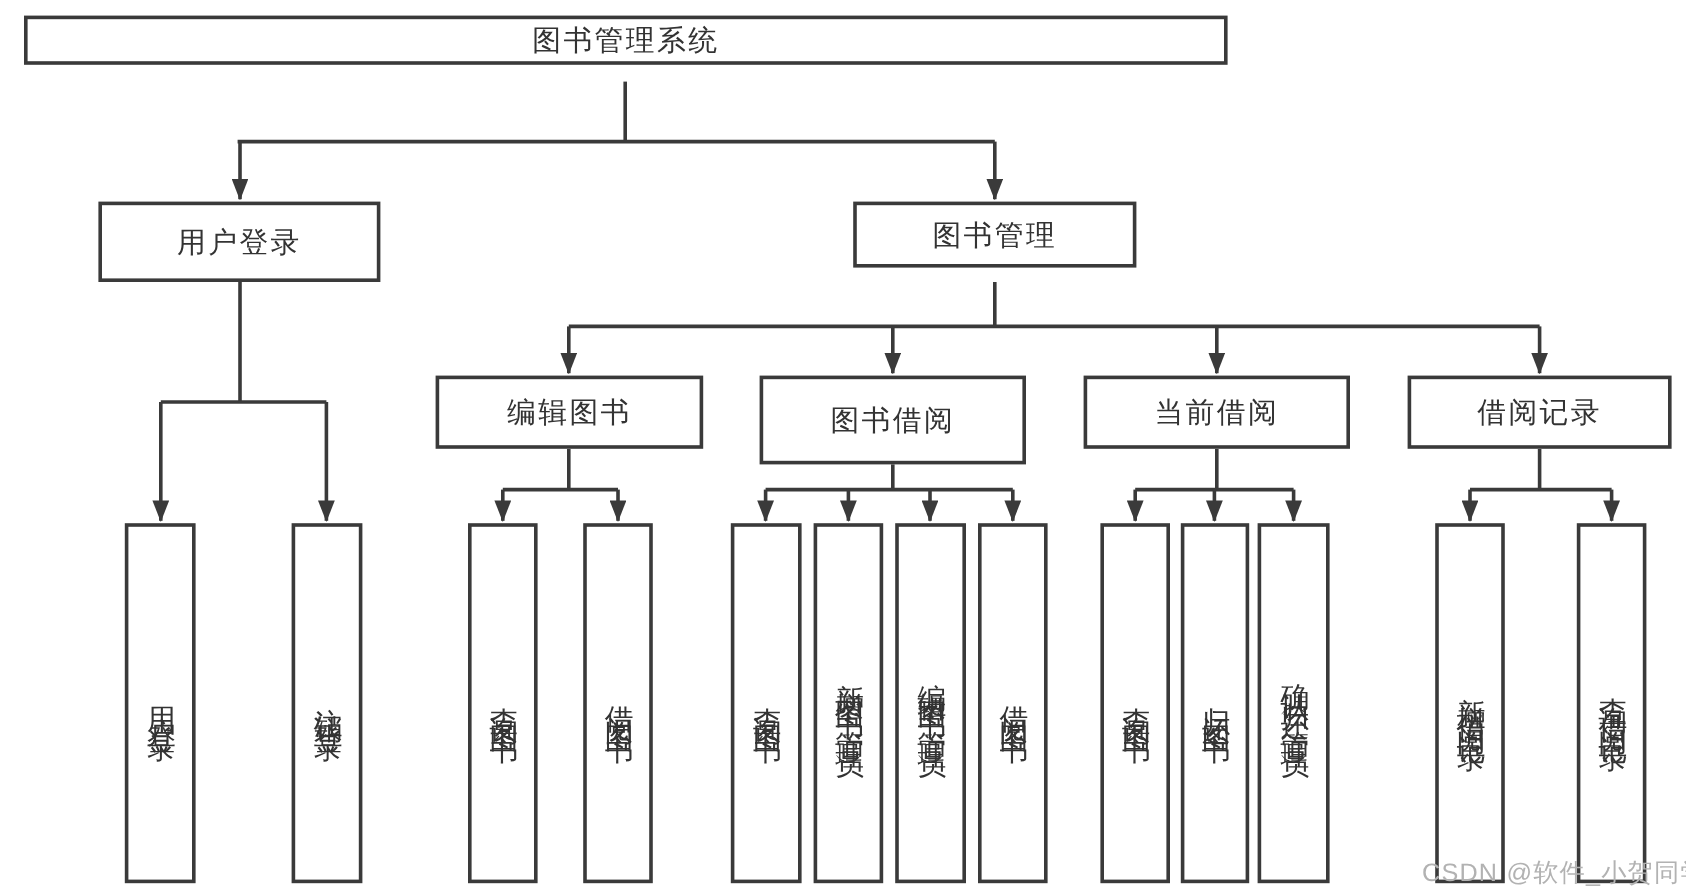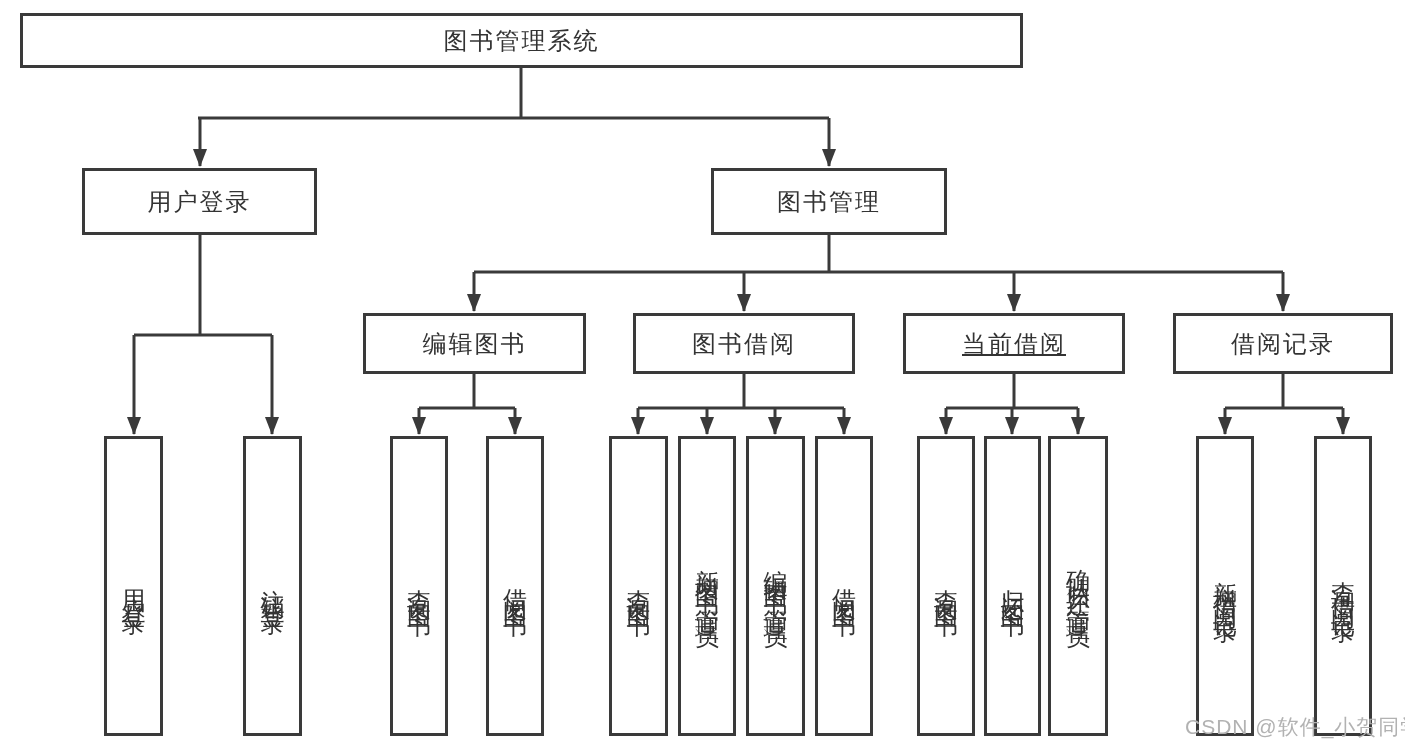--- a/index.html
+++ b/index.html
@@ -21,26 +21,26 @@
     display:flex;align-items:center;justify-content:center;
     color:var(--text,#333);
   }
   .hbox .lbl{font-size:24px;letter-spacing:2px;white-space:nowrap;}
   .vbox .lbl{
     writing-mode:vertical-rl;
     font-size:24px;letter-spacing:8px;line-height:1;
     white-space:nowrap;
   }
   
-  #n-root   {left:20px;  top:13px;  width:1003px; height:55px;}
+  #n-root   {left:20px;  top:13px;  width:1003px; height:41px;}
   #n-login  {left:82px;  top:168px; width:235px;  height:67px;}
-  #n-mgmt   {left:711px; top:168px; width:236px;  height:67px;}
+  #n-mgmt   {left:711px; top:168px; width:236px;  height:55px;}
   #n-newbook{left:363px; top:313px; width:223px;  height:61px;}
-  #n-borrow {left:633px; top:313px; width:222px;  height:61px;}
-  #n-current{left:903px; top:313px; width:222px;  height:61px;text-decoration:underline;}
+  #n-borrow {left:633px; top:313px; width:222px;  height:74px;}
+  #n-current{left:903px; top:313px; width:222px;  height:61px;}
   #n-record {left:1173px;top:313px; width:220px;  height:61px;}
   .leaf     {top:436px;  height:300px;}
   #n-user-login{left:104px; width:59px;}
   #n-logout    {left:243px; width:59px;}
   #n-nb-query  {left:390px; width:58px;}
   #n-nb-borrow {left:486px; width:58px;}
   #n-bb-query  {left:609px; width:59px;}
   #n-bb-add    {left:678px; width:58px;}
   #n-bb-edit   {left:746px; width:59px;}
   #n-bb-borrow {left:815px; width:58px;}

